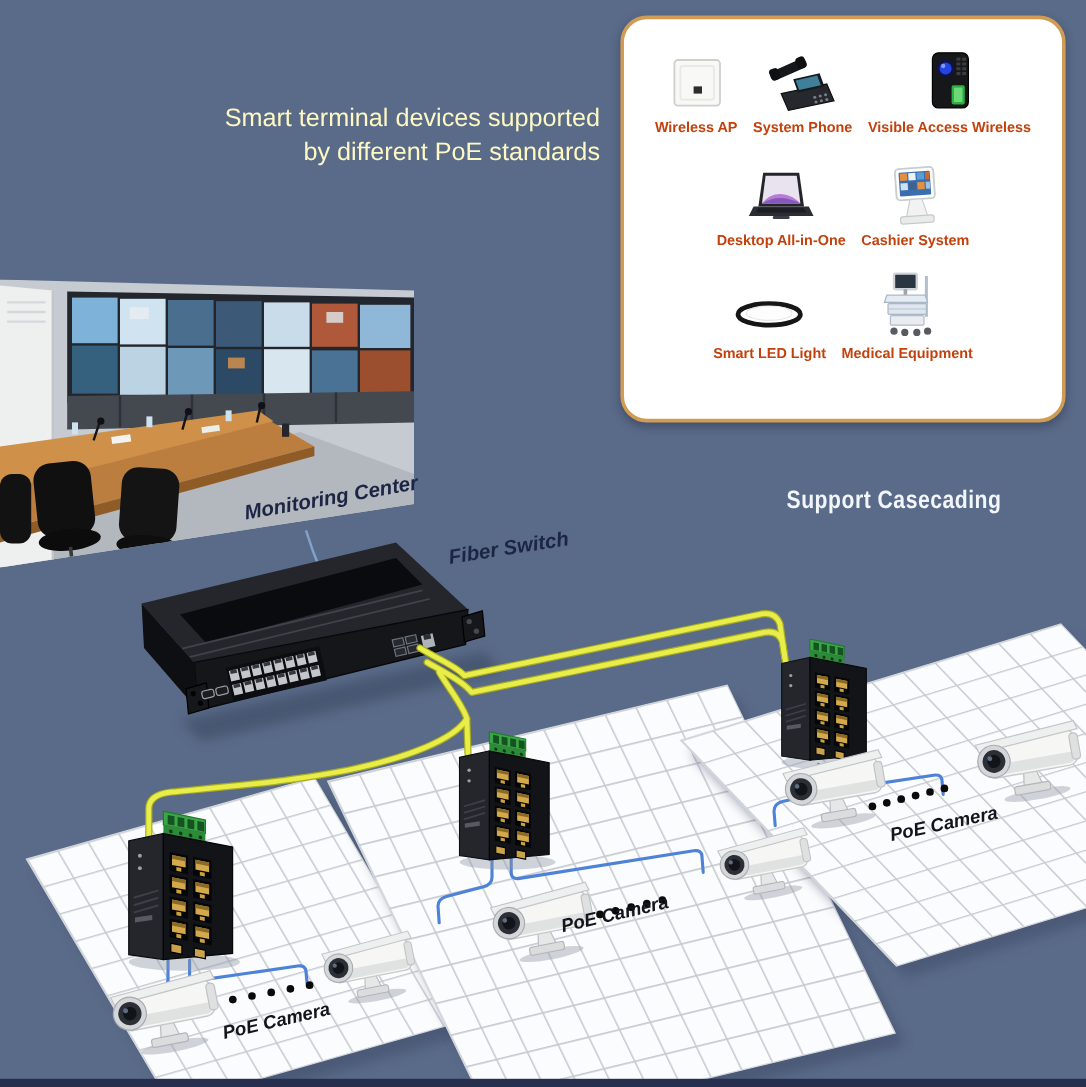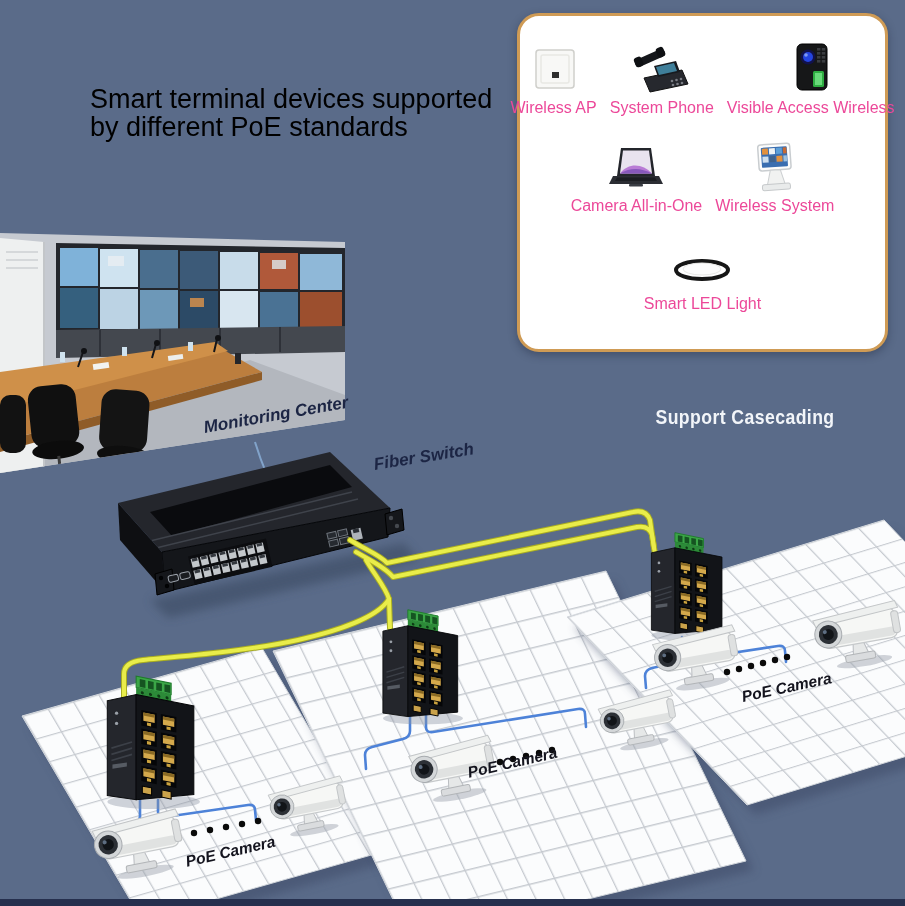--- a/index.html
+++ b/index.html
@@ -1,30 +1,30 @@
 <!DOCTYPE html>
 <html><head>
 <meta charset="utf-8">
 <style>
   html,body{margin:0;padding:0;}
   .stage{position:relative;width:905px;height:906px;background:#5a6b89;overflow:hidden;
          font-family:"Liberation Sans",sans-serif;}
   .scene{position:absolute;left:0;top:0;}
   
-  .title{position:absolute;left:90px;top:85px;width:410px;text-align:left;
-         font-size:27px;line-height:28px;color:#000000;}
+  .title{position:absolute;left:90px;top:85px;width:410px;text-align:right;
+         font-size:21px;line-height:28px;color:#fef9c3;}
   
   .device-panel{position:absolute;left:517px;top:13px;width:371px;height:339px;background:#ffffff;
          border:3px solid #cf9b55;border-radius:22px;box-sizing:border-box;
          box-shadow:0 3px 8px rgba(20,30,50,.35);padding:22px 6px 0;display:flex;
          flex-direction:column;gap:19px;}
   .dp-row{display:flex;justify-content:center;align-items:flex-end;gap:13px;}
   .dp-cell{display:flex;flex-direction:column;align-items:center;}
   .dp-icon{height:56px;display:flex;align-items:flex-end;justify-content:center;}
-  .dp-label{margin-top:5px;font-weight:400;font-size:16px;color:#ec4899;white-space:nowrap;}
+  .dp-label{margin-top:5px;font-weight:700;font-size:12px;color:#c2410c;white-space:nowrap;}
   
   .rotlab{position:absolute;font-style:italic;font-weight:700;font-size:17px;color:#1c2544;
           white-space:nowrap;transform-origin:left center;}
   .poe{font-size:15.5px;color:#14141e;}
   #lbl-monitoring{left:204px;top:418px;transform:rotate(-10deg);}
   #lbl-fiber{left:374px;top:455px;transform:rotate(-9deg);}
   #lbl-poe-left{left:186px;top:853px;transform:rotate(-13deg);}
   #lbl-poe-middle{left:468px;top:764px;transform:rotate(-13deg);}
   #lbl-poe-right{left:742px;top:688px;transform:rotate(-12deg);}
   #lbl-support{position:absolute;left:595px;top:405px;width:300px;text-align:center;
@@ -438,54 +438,72 @@
         <svg width="62" height="46" viewBox="0 0 62 46">
           <polygon points="16,2 46,2 50,30 12,30" fill="#23252b"></polygon>
           <polygon points="18,4.5 44,4.5 47,27.5 15,27.5" fill="#e9e3ef"></polygon>
           <path d="M15,27.5 C24,16 38,18 47,27.5 Z" fill="#b06ad0" opacity="0.85"></path>
           <path d="M15,27.5 C26,21 36,22 47,27.5 Z" fill="#7b4fb4" opacity="0.8"></path>
           <polygon points="8,30 54,30 58,38 4,38" fill="#2b2d33"></polygon>
           <polygon points="12,31.5 50,31.5 52,35 10,35" fill="#1b1d22"></polygon>
           <rect x="24" y="38" width="14" height="2.5" rx="1" fill="#3a3d44"></rect>
         </svg>
       </div>
-      <div class="dp-label">Camera All-in-One</div>
+      <div class="dp-label">Desktop All-in-One</div>
     </div>
     <div class="dp-cell">
       <div class="dp-icon">
         <svg width="56" height="52" viewBox="0 0 56 52">
           <g transform="rotate(-4 28 26)">
             <rect x="12" y="4" width="32" height="26" rx="3" fill="#fdfdfc" stroke="#c9cdd0" stroke-width="1.5"></rect>
             <rect x="15" y="7" width="26" height="20" rx="1" fill="#3a6eb0"></rect>
             <rect x="16" y="8" width="6" height="6" fill="#e2913e"></rect>
                 <rect x="23" y="8" width="6" height="6" fill="#eef2f4"></rect>
             <rect x="30" y="8" width="6" height="6" fill="#5c9ed6"></rect>
                 <rect x="37" y="8" width="3.5" height="6" fill="#c86a32"></rect>
             <rect x="16" y="16" width="6" height="6" fill="#cfe0ef"></rect>
                 <rect x="23" y="16" width="6" height="6" fill="#3f628c"></rect>
             <rect x="30" y="16" width="6" height="6" fill="#e2913e"></rect>
                 <rect x="37" y="16" width="3.5" height="6" fill="#9cc2e0"></rect>
             <polygon points="23,30 33,30 37,45 19,45" fill="#f1f2f1" stroke="#cccfd1" stroke-width="1"></polygon>
             <rect x="14" y="44" width="28" height="6" rx="2" fill="#e9ebeb" stroke="#c6c9cb" stroke-width="1"></rect>
           </g>
         </svg>
       </div>
-      <div class="dp-label">Wireless System</div>
+      <div class="dp-label">Cashier System</div>
     </div>
   </div>
 
   <div class="dp-row">
     <div class="dp-cell">
       <div class="dp-icon">
         <svg width="60" height="44" viewBox="0 0 60 44">
           <ellipse cx="30" cy="24" rx="26" ry="9" fill="#ffffff" stroke="#161616" stroke-width="4"></ellipse>
           <ellipse cx="30" cy="23" rx="19" ry="6" fill="#fdfdfd" stroke="#e8e8e6" stroke-width="1"></ellipse>
         </svg>
       </div>
       <div class="dp-label">Smart LED Light</div>
+    </div>
+    <div class="dp-cell">
+      <div class="dp-icon">
+        <svg width="58" height="56" viewBox="0 0 58 56">
+          <line x1="45" y1="4" x2="45" y2="38" stroke="#b4bec8" stroke-width="2.5"></line>
+          <rect x="18" y="2" width="19" height="13" rx="1.5" fill="#2c3542" stroke="#cfd3d7" stroke-width="2"></rect>
+          <rect x="26" y="15" width="3" height="5" fill="#9aa4ae"></rect>
+          <polygon points="12,20 44,20 46,26 10,26" fill="#e6ebf1" stroke="#a9b8c6" stroke-width="1"></polygon>
+          <rect x="13" y="27" width="32" height="9" rx="1" fill="#dfe6ee" stroke="#a9b8c6" stroke-width="1"></rect>
+          <line x1="13" y1="31.5" x2="45" y2="31.5" stroke="#b7c4d2" stroke-width="1"></line>
+          <rect x="15" y="37" width="28" height="8" rx="1" fill="#e9edf2" stroke="#b0bcc8" stroke-width="1"></rect>
+          <circle cx="18" cy="50" r="3" fill="#565b62"></circle>
+              <circle cx="27" cy="51" r="3" fill="#565b62"></circle>
+          <circle cx="37" cy="51" r="3" fill="#565b62"></circle>
+              <circle cx="46" cy="50" r="3" fill="#565b62"></circle>
+        </svg>
+      </div>
+      <div class="dp-label">Medical Equipment</div>
     </div>
   </div>
 </div>
 
 <div class="rotlab" id="lbl-monitoring">Monitoring Center</div>
 <div class="rotlab" id="lbl-fiber">Fiber Switch</div>
 <div id="lbl-support">Support Casecading</div>
 <div class="rotlab poe" id="lbl-poe-left">PoE Camera</div>
 <div class="rotlab poe" id="lbl-poe-middle">PoE Camera</div>
 <div class="rotlab poe" id="lbl-poe-right">PoE Camera</div>

